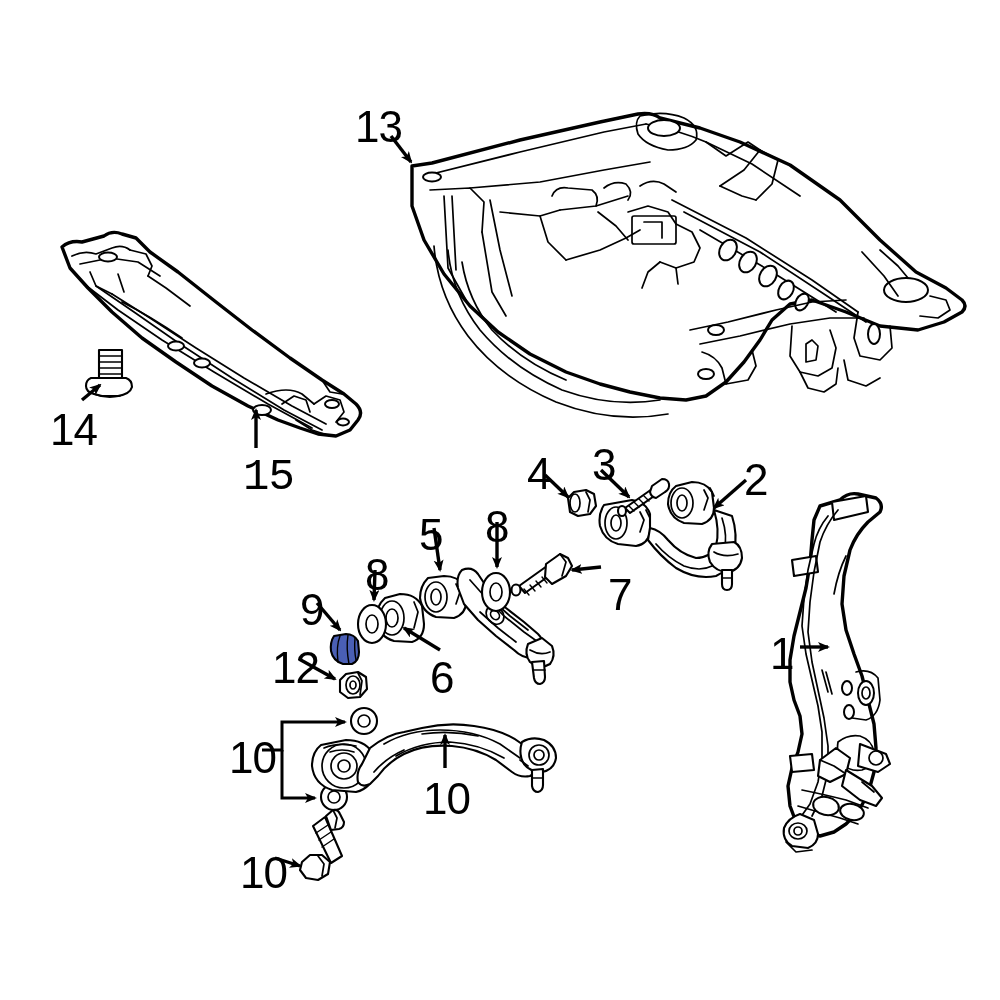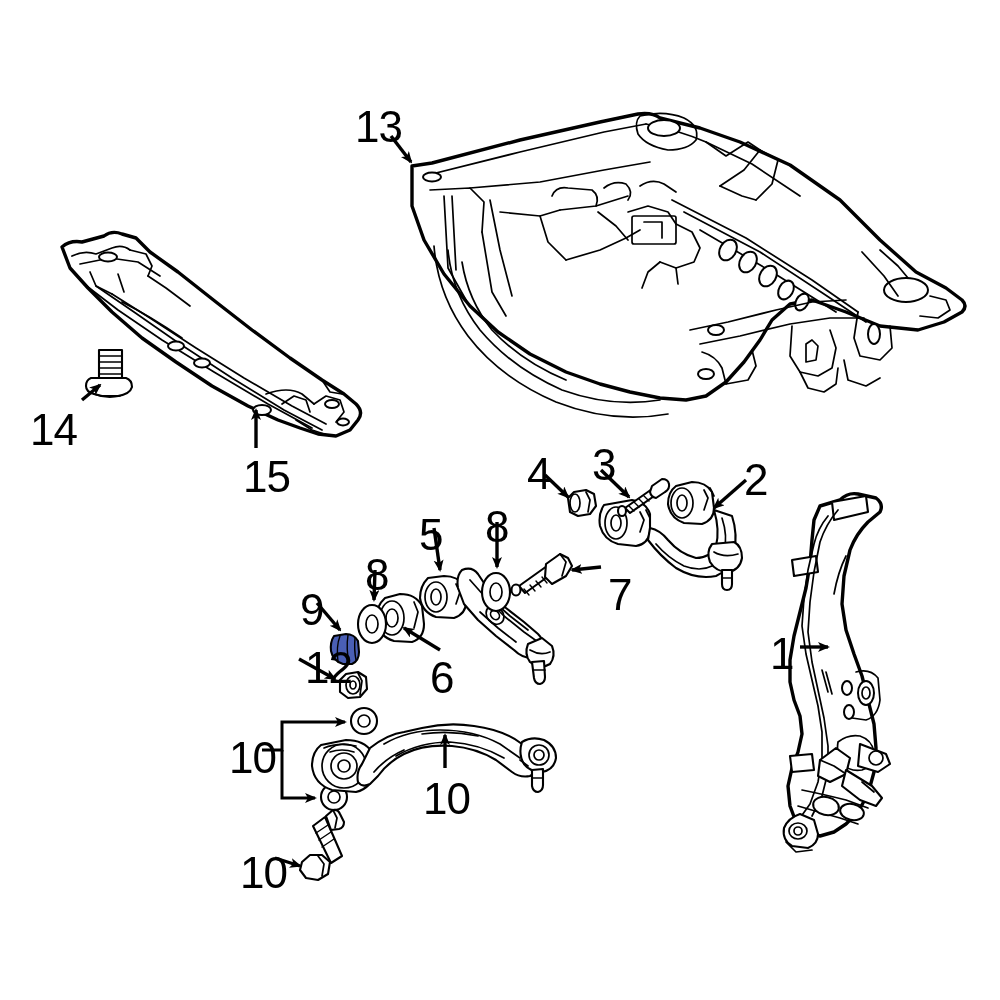--- a/index.html
+++ b/index.html
@@ -414,30 +414,30 @@
       <line class="leader" x1="275" y1="858" x2="300" y2="866" marker-end="url(#arrowStd)"></line>
 
       <line class="leader" x1="800" y1="647" x2="828" y2="647" marker-end="url(#arrowStd)"></line>
 
       <polyline class="leader-thin" points="262,750 282,750 282,722 345,722" marker-end="url(#arrowStd)"></polyline>
       <polyline class="leader-thin" points="282,750 282,798 315,798" marker-end="url(#arrowStd)"></polyline>
     </g>
   </svg>
 
   <div class="callout-label" style="left:355px; top:105px;">13</div>
-  <div class="callout-label" style="left:243px; top:455px;">15</div>
-  <div class="callout-label" style="left:30px; top:408px;">14</div>
+  <div class="callout-label" style="left:243px; top:455px;font-family:Liberation Mono, monospace;">15</div>
+  <div class="callout-label" style="left:50px; top:408px;">14</div>
   <div class="callout-label" style="left:744px; top:458px;">2</div>
   <div class="callout-label" style="left:592px; top:443px;">3</div>
   <div class="callout-label" style="left:527px; top:452px;">4</div>
   <div class="callout-label" style="left:608px; top:573px;">7</div>
   <div class="callout-label" style="left:419px; top:513px;">5</div>
   <div class="callout-label" style="left:430px; top:656px;">6</div>
   <div class="callout-label" style="left:365px; top:553px;">8</div>
   <div class="callout-label" style="left:485px; top:505px;">8</div>
   <div class="callout-label" style="left:300px; top:588px;">9</div>
-  <div class="callout-label" style="left:272px; top:646px;margin-left:33px;">12</div>
+  <div class="callout-label" style="left:272px; top:646px;">12</div>
   <div class="callout-label" style="left:423px; top:777px;">10</div>
   <div class="callout-label" style="left:240px; top:851px;">10</div>
   <div class="callout-label" style="left:229px; top:736px;">10</div>
   <div class="callout-label" style="left:770px; top:632px;">1</div>
 
 </div>
 
 </body></html>

